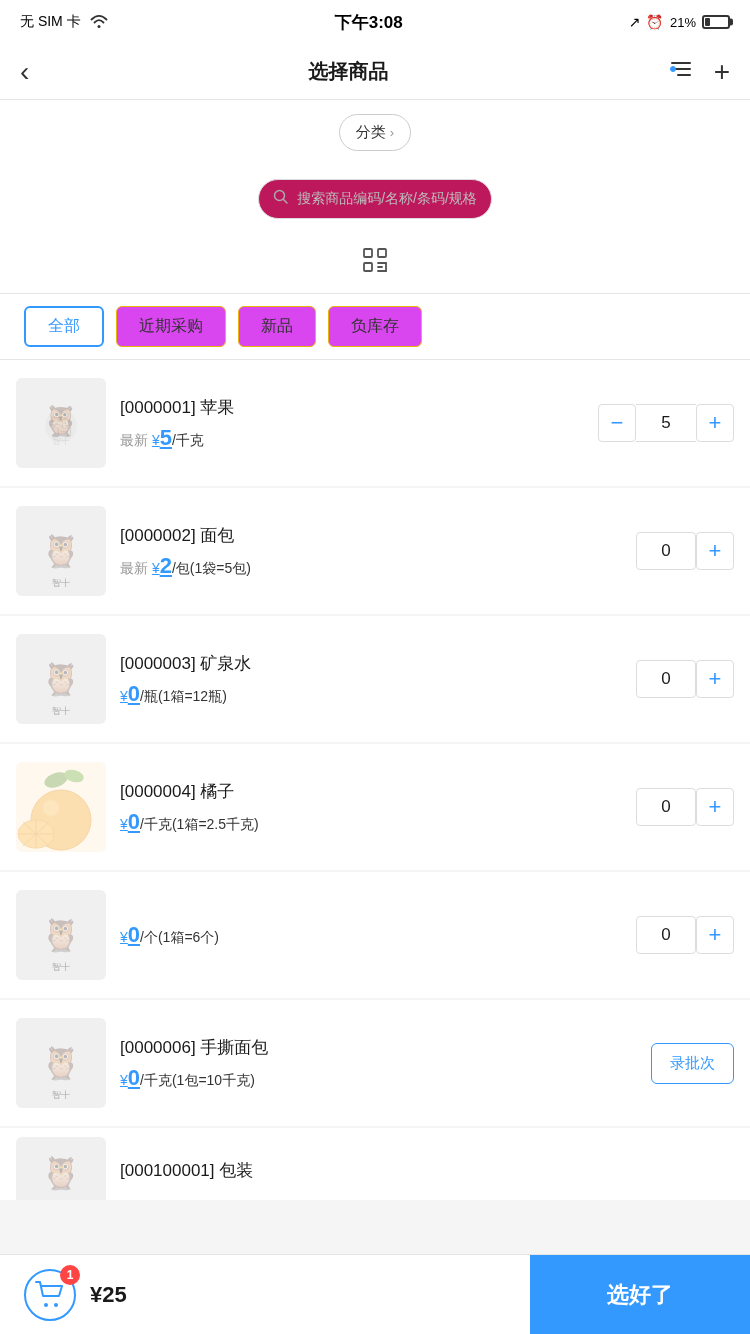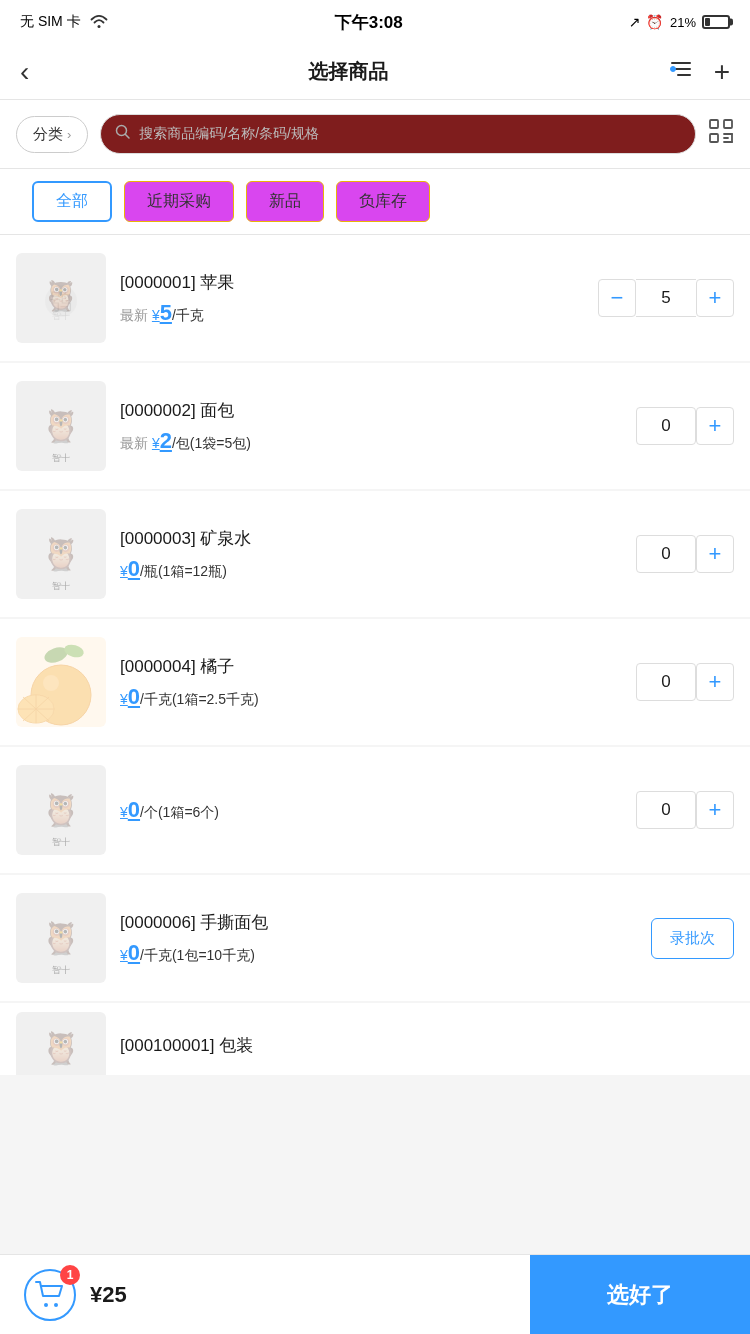--- a/index.html
+++ b/index.html
@@ -37,22 +37,23 @@
     .nav-title { font-size: 20px; font-weight: 600; color: #1a1a1a; }
     .nav-left, .nav-right { display: flex; align-items: center; gap: 20px; }
     .nav-icon { font-size: 22px; color: #333; cursor: pointer; }
 
     
     .toolbar {
       background: #fff;
       padding: 14px 16px;
       display: flex;
       align-items: center;
-      gap: 12px;
+      gap: 28px;
       border-bottom: 1px solid #e5e5e5;
+      flex-direction: column;
     }
     .category-btn {
       border: 1px solid #ccc;
       border-radius: 20px;
       padding: 8px 16px;
       font-size: 15px;
       color: #333;
       background: #fff;
       display: flex;
       align-items: center;
@@ -60,30 +61,30 @@
       white-space: nowrap;
       cursor: pointer;
     }
     .search-bar {
       flex: 1;
       border: 1px solid #ddd;
       border-radius: 20px;
       padding: 9px 14px;
       font-size: 14px;
       color: #999;
-      background: #7f1d1d;
+      background: #be185d;
       display: flex;
       align-items: center;
       gap: 8px;
     }
 
     
     .filter-tabs {
       background: #fff;
-      padding: 12px 32px;
+      padding: 12px 24px;
       display: flex;
       gap: 12px;
       border-bottom: 1px solid #e5e5e5;
     }
     .filter-tab {
       padding: 8px 22px;
       border-radius: 6px;
       font-size: 16px;
       border: 1px solid #eab308;
       background: #d946ef;

